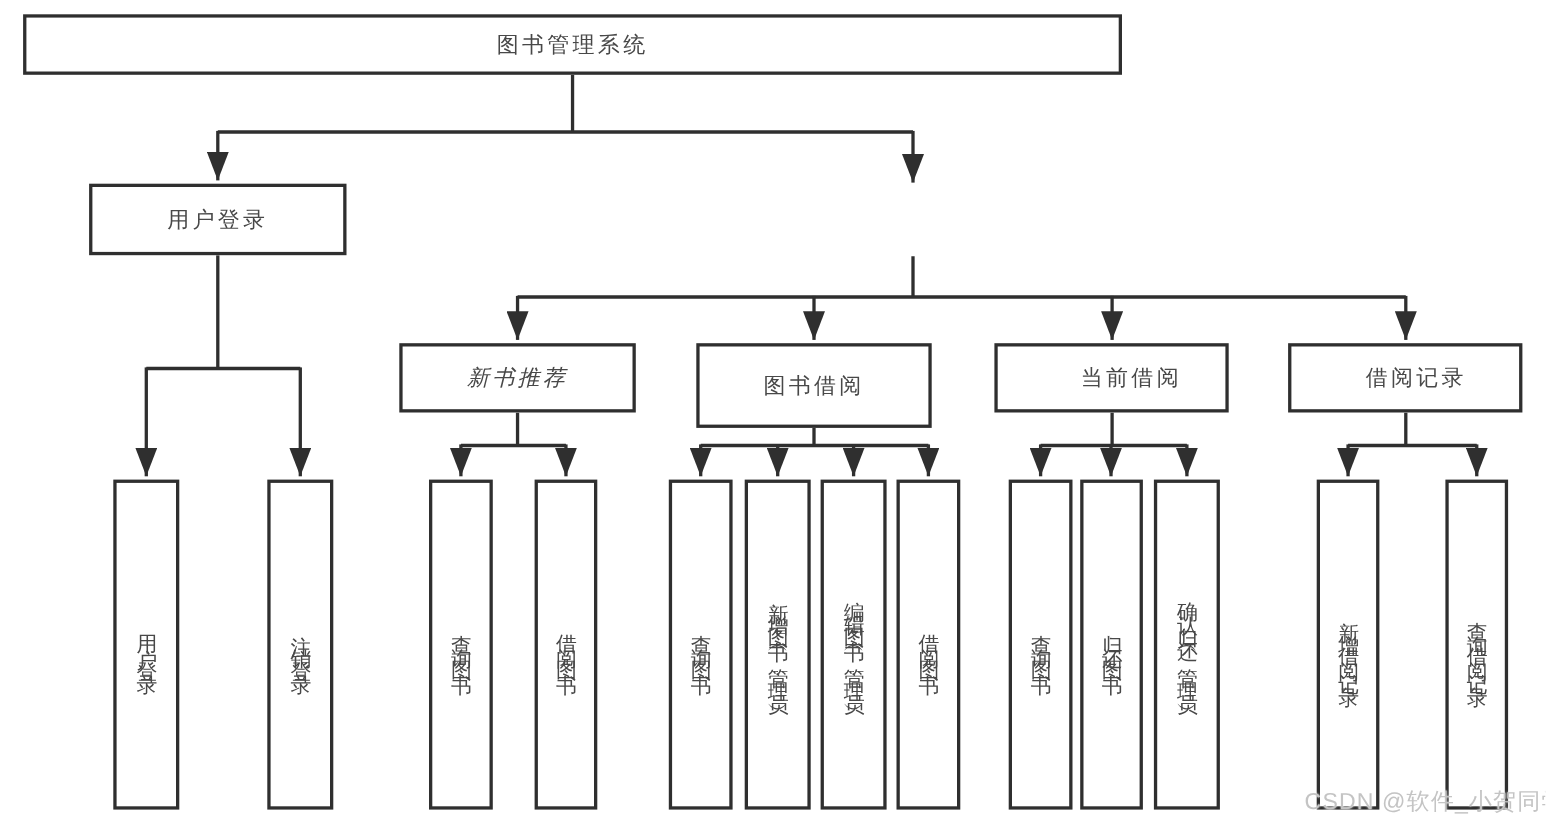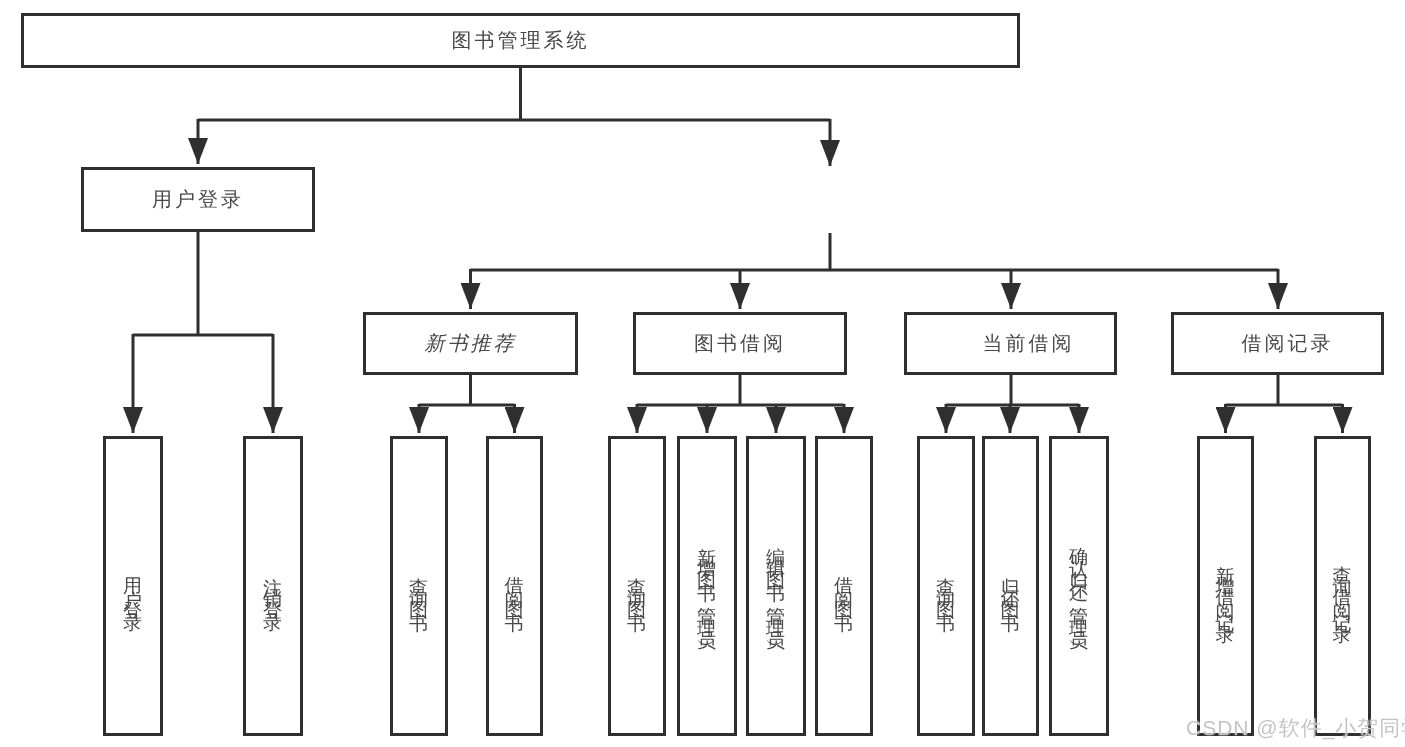--- a/index.html
+++ b/index.html
@@ -95,21 +95,21 @@
     <span>图书管理系统</span>
   </div>
 
   <div class="node hbox" style="left:81px; top:167px; width:234px; height:65px;">
     <span>用户登录</span>
   </div>
 
   <div class="node hbox" style="left:363px; top:312px; width:215px; height:63px;font-style:italic;">
     <span>新书推荐</span>
   </div>
-  <div class="node hbox" style="left:633px; top:312px; width:214px; height:63px;">
+  <div class="node hbox" style="left:633px; top:312px; width:214px; height:77px;">
     <span>图书借阅</span>
   </div>
   <div class="node hbox" style="left:904px; top:312px; width:213px; height:63px;padding-left:36px;">
     <span>当前借阅</span>
   </div>
   <div class="node hbox" style="left:1171px; top:312px; width:213px; height:63px;padding-left:20px;">
     <span>借阅记录</span>
   </div>
 
   <div class="node vbox" style="left:103px; top:436px; width:60px; height:300px;">

